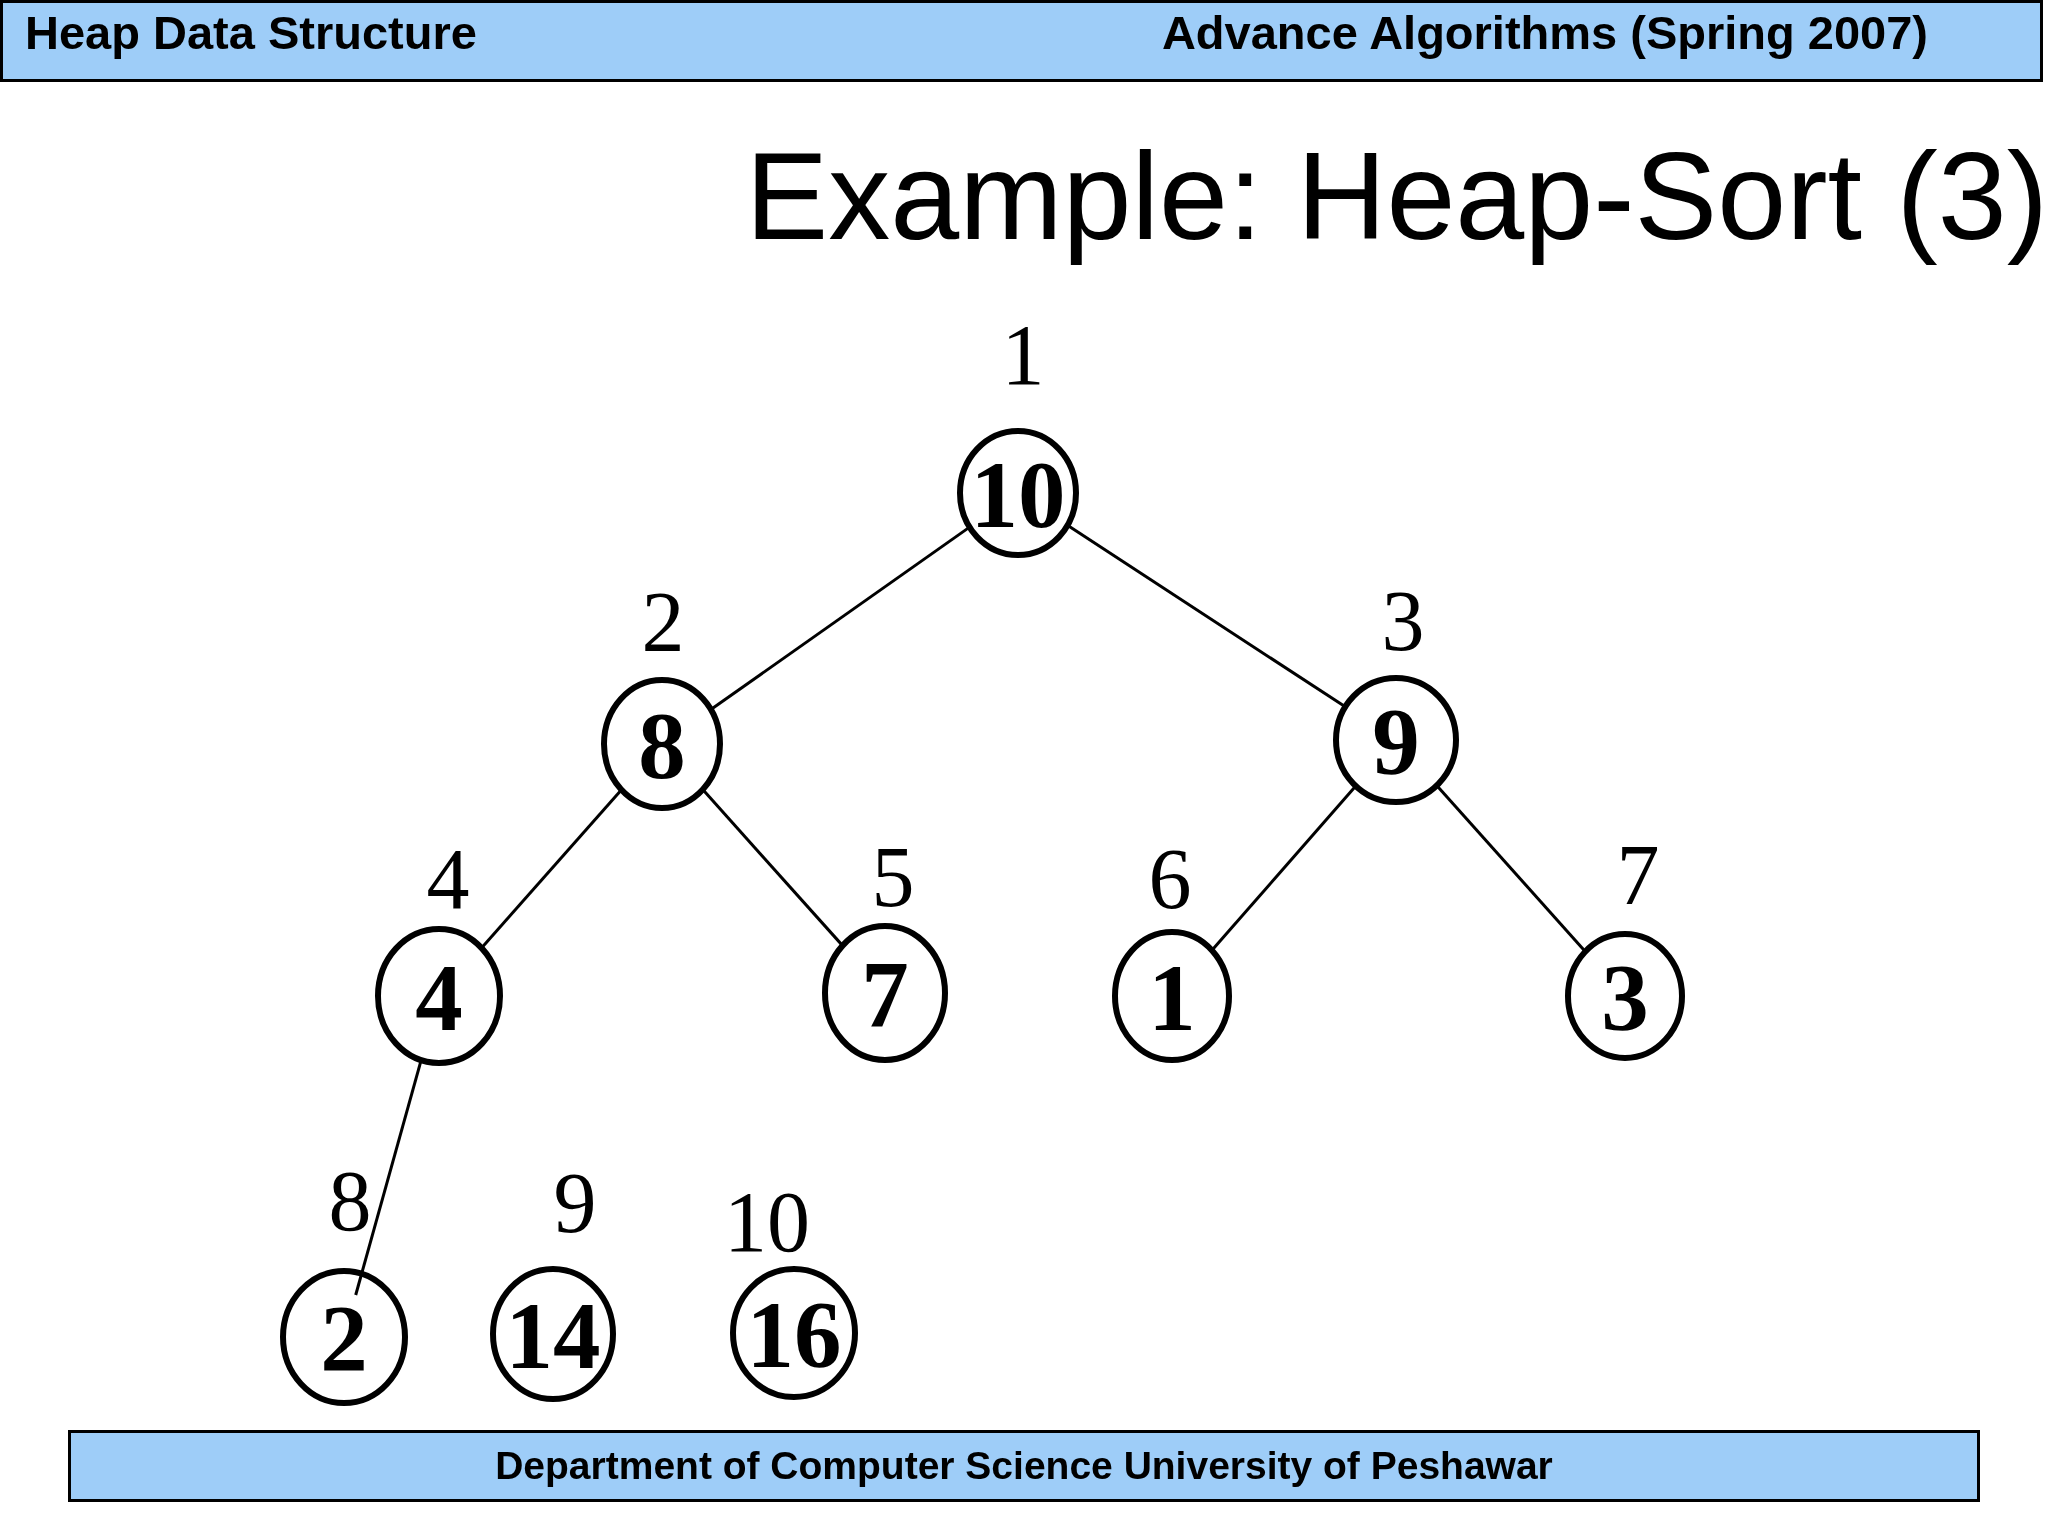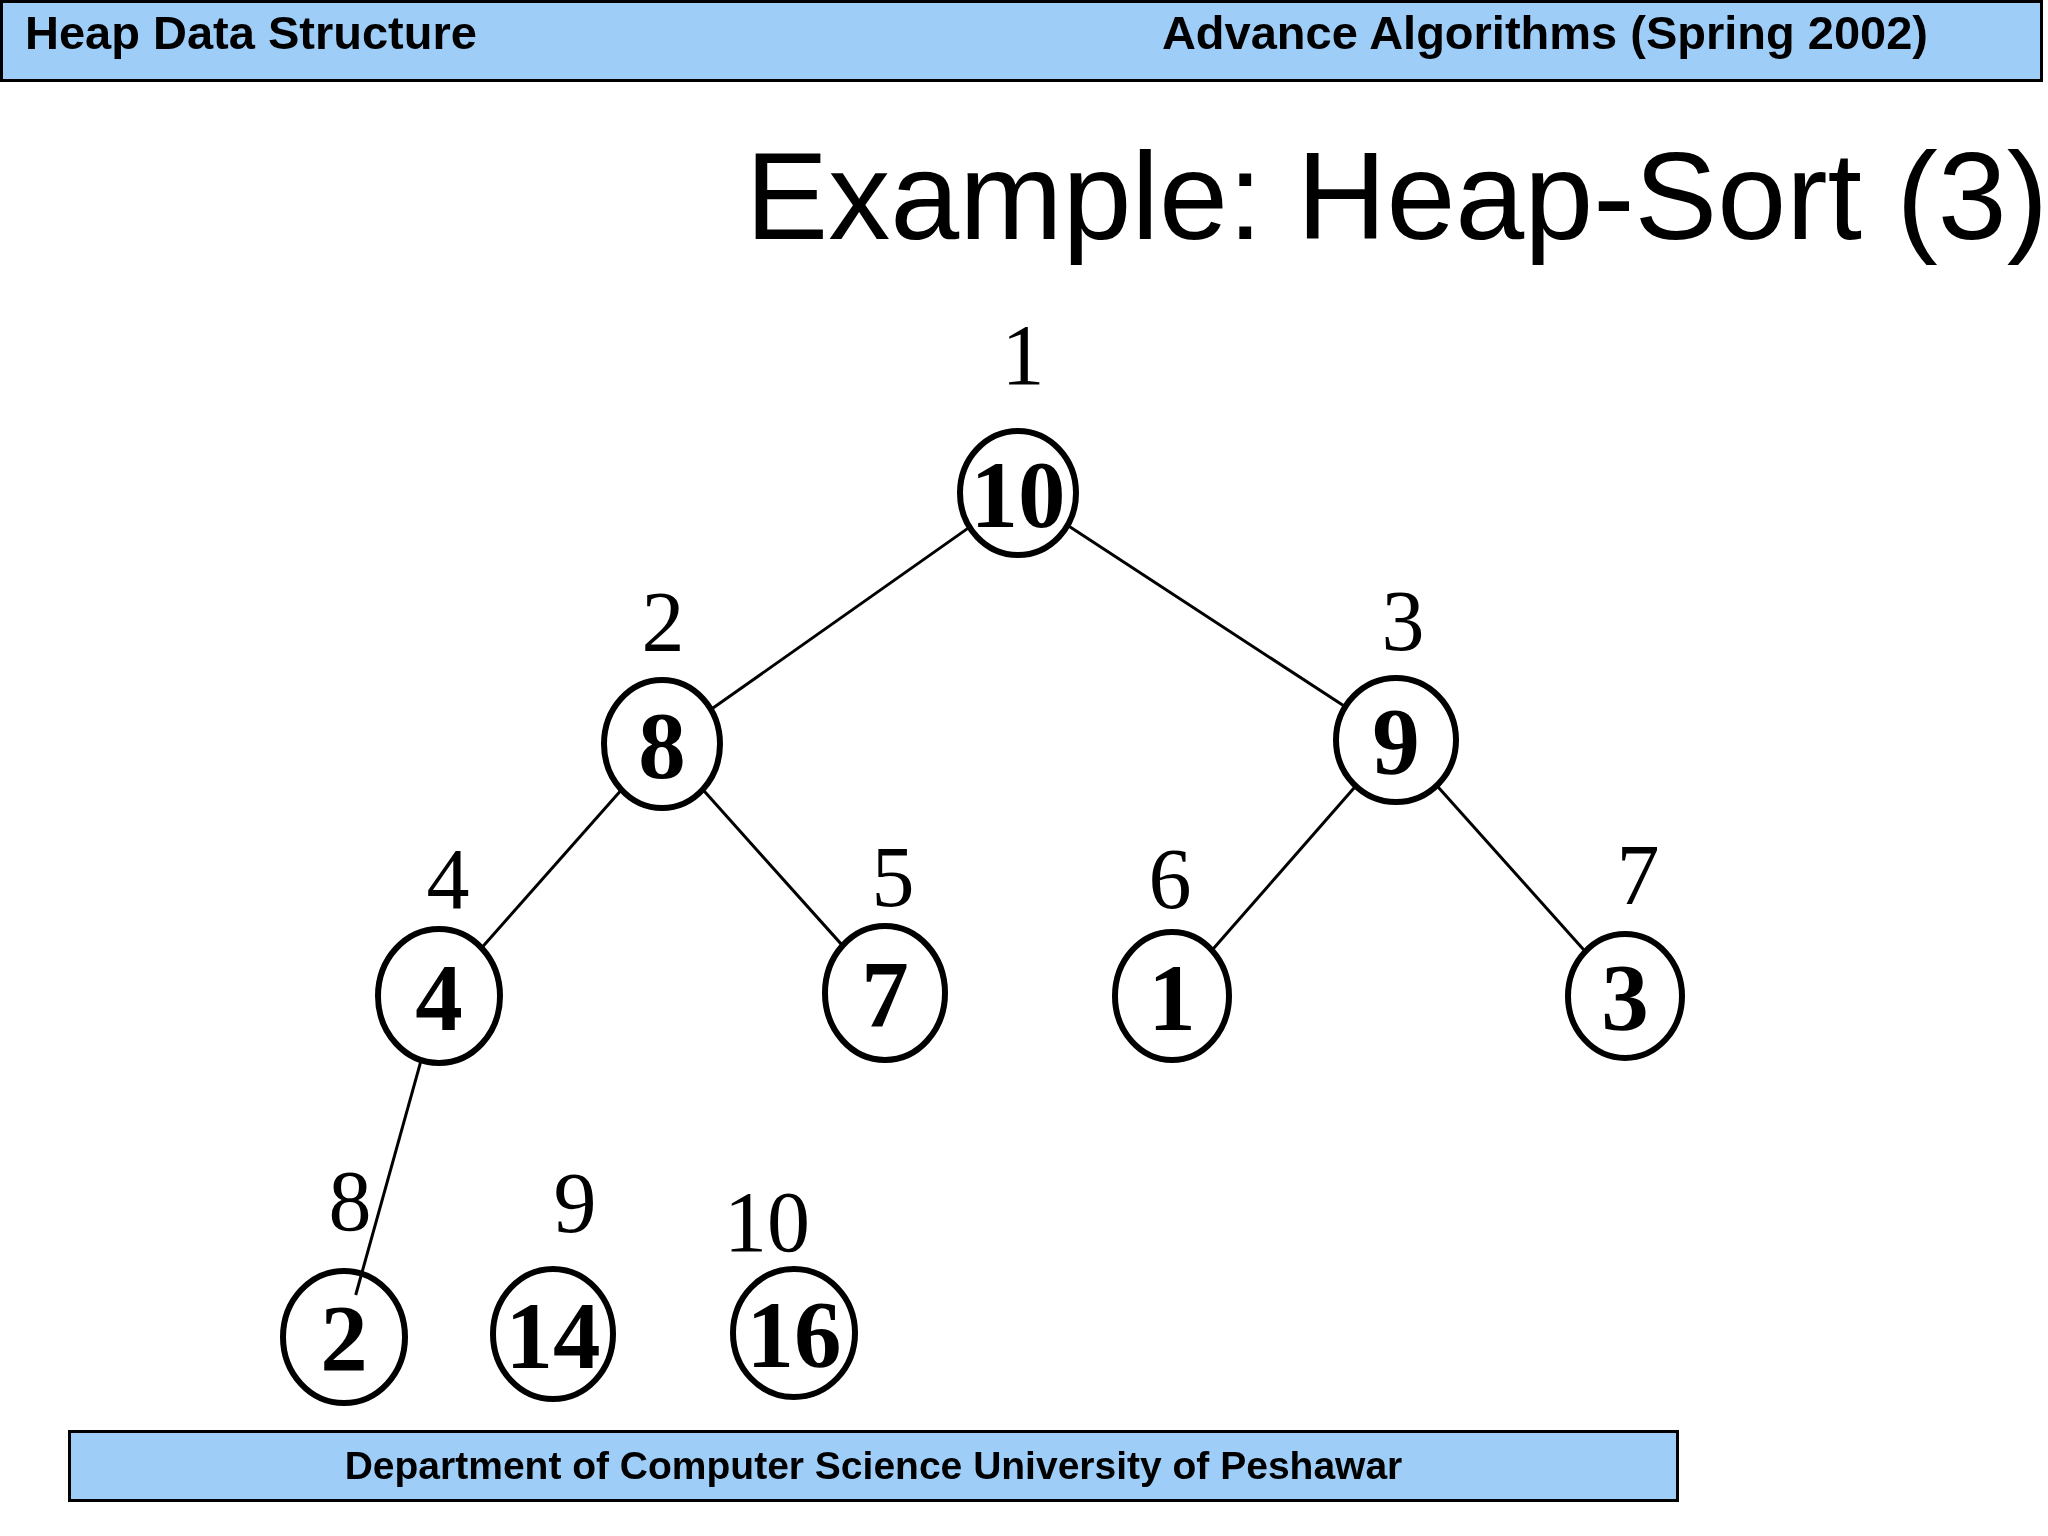--- a/index.html
+++ b/index.html
@@ -15,21 +15,21 @@
     display:flex;align-items:center;
     color:var(--ink,#000);
   }
   #header-bar{
     left:0;top:0;width:2043px;height:82px;
     justify-content:space-between;
     padding:0 112px 17px 22px;
     font-size:47px;font-weight:bold;
   }
   #footer-bar{
-    left:68px;top:1430px;width:1611px;height:72px;
+    left:68px;top:1430px;width:1912px;height:72px;
     justify-content:center;
     font-size:39px;font-weight:bold;
   }
   #slide-title{
     position:absolute;left:0;top:134px;width:100%;
     text-align:right;
     font-family:Liberation Sans, sans-serif;
     font-size:124px;line-height:1;font-weight:normal;
     color:var(--ink,#000);
     white-space:nowrap;
@@ -46,21 +46,21 @@
     font-family:"Liberation Serif","DejaVu Serif",serif;
     font-size:86px;font-weight:normal;fill:var(--ink,#000);
     text-anchor:middle;
   }
 </style>
 </head>
 <body style="--background: #ffffff; --bar-fill: #9ecdf8; --bar-border: #000000; --ink: #000000; --node-fill: #ffffff;">
 
 <div id="header-bar" class="bar">
   <span>Heap Data Structure</span>
-  <span>Advance Algorithms (Spring 2002)</span>
+  <span>Advance Algorithms (Spring 2007)</span>
 </div>
 
 <div id="slide-title">Example: Heap-Sort (3)</div>
 
 <svg id="tree-svg" width="2048" height="1536" viewBox="0 0 2048 1536">
     <g>
       <ellipse cx="1018" cy="493" rx="58" ry="62" class="node-ellipse"></ellipse>
       <ellipse cx="662" cy="744" rx="58" ry="64" class="node-ellipse"></ellipse>
       <ellipse cx="1396" cy="740" rx="60" ry="62" class="node-ellipse"></ellipse>
       <ellipse cx="439" cy="996" rx="61" ry="67" class="node-ellipse"></ellipse>

